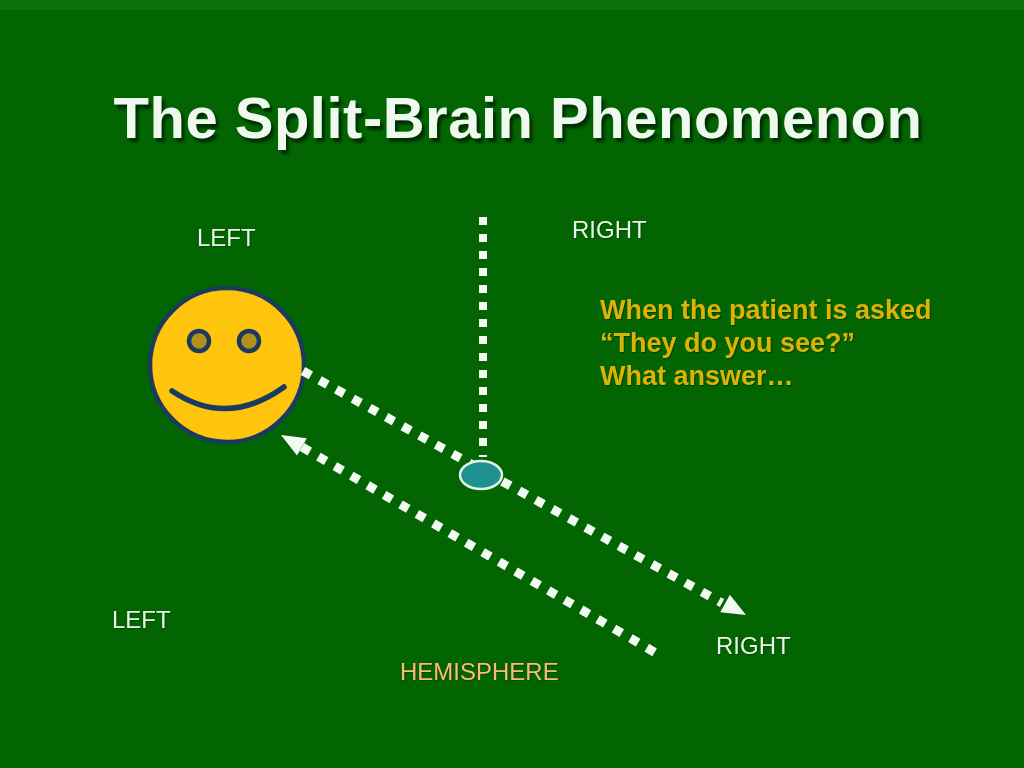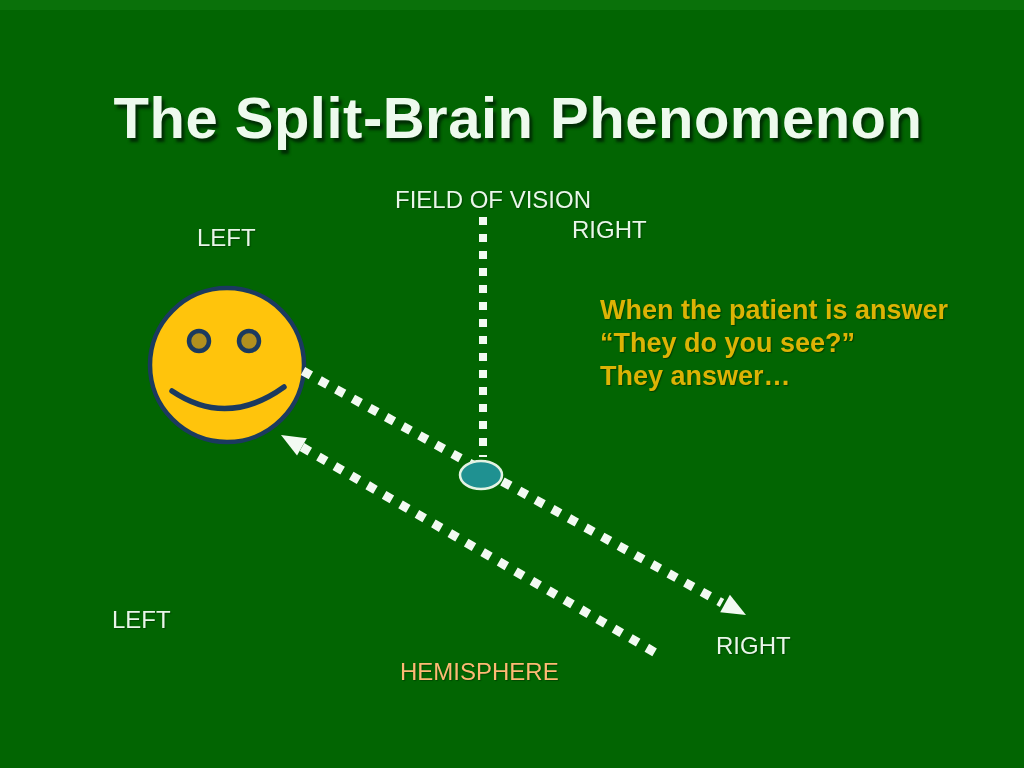--- a/index.html
+++ b/index.html
@@ -55,36 +55,35 @@
 </style>
 </head>
 <body>
 
 <div class="slide" style="background: rgb(2, 101, 2);">
 
   <div class="top-stripe" style="background: rgb(10, 113, 10);"></div>
 
   <div class="title" style="color: rgb(237, 250, 237);">The Split-Brain Phenomenon</div>
 
-  <div class="label label-fov" style="color: rgb(233, 246, 233);">FIELD OF VISION</div>
 
   <div class="label label-left-top" style="color: rgb(233, 246, 233);">LEFT</div>
 
   <div class="label label-right-top" style="color: rgb(233, 246, 233);">RIGHT</div>
 
   <div class="label label-left-bottom" style="color: rgb(233, 246, 233);">LEFT</div>
 
   <div class="label label-hemisphere" style="color: #fdba74;">HEMISPHERE</div>
 
   <div class="label label-right-bottom" style="color: rgb(233, 246, 233);">RIGHT</div>
 
   <div class="annotation" style="color: rgb(220, 179, 5);">
-    <div>When the patient is answer</div>
+    <div>When the patient is asked</div>
     <div>“They do you see?”</div>
-    <div>They answer…</div>
+    <div>What answer…</div>
   </div>
 
   <svg class="diagram-svg" viewBox="0 0 1024 768" xmlns="http://www.w3.org/2000/svg">
 
     <g>
       <circle cx="227" cy="365" r="77" stroke-width="4.5" fill="#ffc40c" stroke="#1b3a5f"></circle>
       <circle cx="199" cy="341" r="10" stroke-width="4.5" fill="#b2901e" stroke="#1b3a5f"></circle>
       <circle cx="249" cy="341" r="10" stroke-width="4.5" fill="#b2901e" stroke="#1b3a5f"></circle>
       <path d="M 172 391 Q 227 428 284 387" fill="none" stroke-width="5.5" stroke-linecap="round" stroke="#1b3a5f"></path>
     </g>

